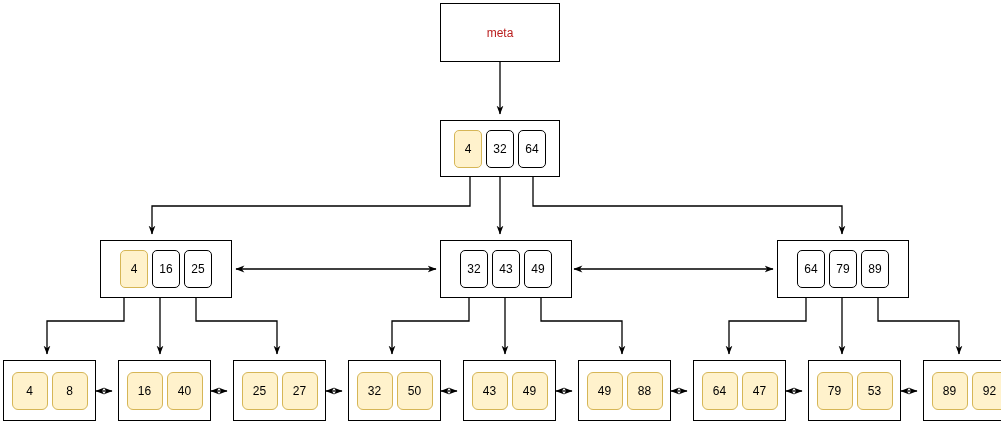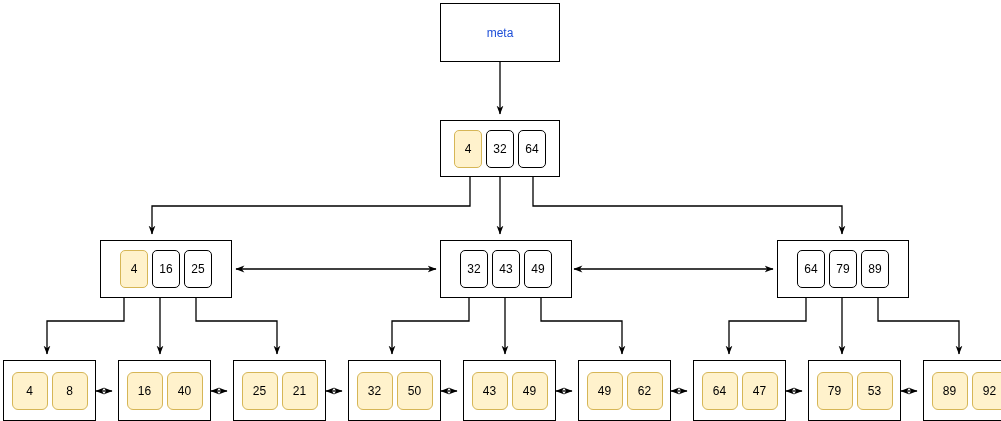--- a/index.html
+++ b/index.html
@@ -28,21 +28,21 @@
     box-sizing: border-box;
     background: #ffffff;
     border: 1px solid #000000;
     display: flex;
     align-items: center;
     justify-content: center;
     z-index: 3;
   }
   .node.meta {
     font-size: 12px;
-    color: #1d4ed8;
+    color: #b91c1c;
   }
   .cells {
     display: flex;
     align-items: center;
     justify-content: center;
   }
   .cell {
     box-sizing: border-box;
     display: flex;
     align-items: center;
@@ -170,42 +170,42 @@
   <div class="node leaf" style="left:118px; top:360px; width:93px; height:61px;">
     <div class="cells">
       <div class="cell">16</div>
       <div class="cell">40</div>
     </div>
   </div>
 
   <div class="node leaf" style="left:233px; top:360px; width:93px; height:61px;">
     <div class="cells">
       <div class="cell">25</div>
-      <div class="cell">21</div>
+      <div class="cell">27</div>
     </div>
   </div>
 
   <div class="node leaf" style="left:348px; top:360px; width:93px; height:61px;">
     <div class="cells">
       <div class="cell">32</div>
       <div class="cell">50</div>
     </div>
   </div>
 
   <div class="node leaf" style="left:463px; top:360px; width:93px; height:61px;">
     <div class="cells">
       <div class="cell">43</div>
       <div class="cell">49</div>
     </div>
   </div>
 
   <div class="node leaf" style="left:578px; top:360px; width:93px; height:61px;">
     <div class="cells">
       <div class="cell">49</div>
-      <div class="cell">62</div>
+      <div class="cell">88</div>
     </div>
   </div>
 
   <div class="node leaf" style="left:693px; top:360px; width:93px; height:61px;">
     <div class="cells">
       <div class="cell">64</div>
       <div class="cell">47</div>
     </div>
   </div>
 

